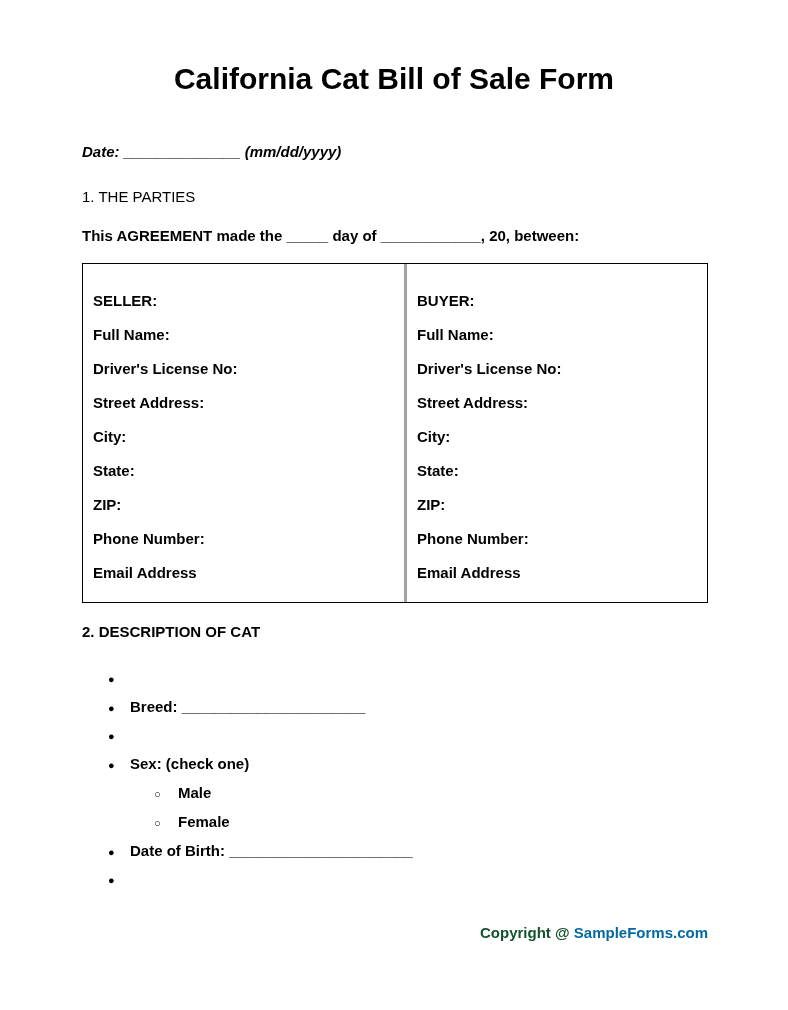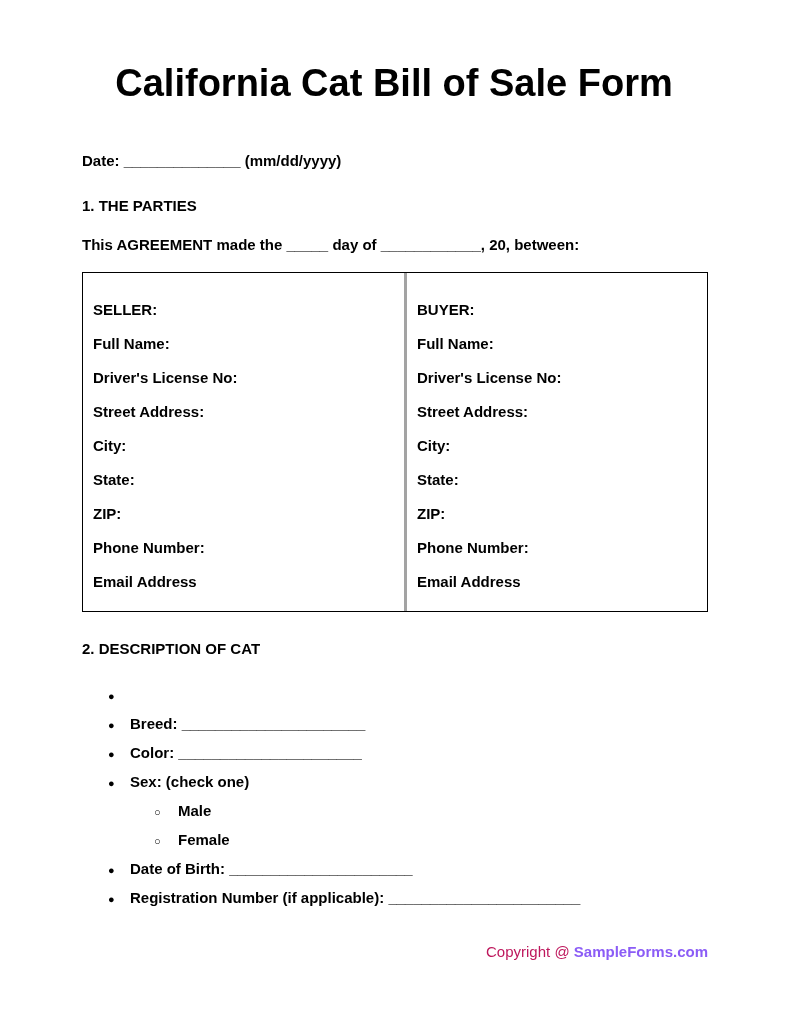--- a/index.html
+++ b/index.html
@@ -8,50 +8,50 @@
     width: 788px;
     height: 1010px;
     font-family: "Liberation Sans", sans-serif;
     color: #000000;
     overflow: hidden;
   }
   .page { padding: 0 82px; }
 
   .title {
     padding-top: 62px;
-    font-size: 38px;
+    font-size: 30px;
     line-height: 1.15;
     font-weight: 700;
     text-align: center;
     white-space: nowrap;
   }
 
   .line { font-size: 15px; font-weight: 700; line-height: 18px; }
 
-  .date-line { margin-top: 46px; }
-  .section-heading { margin-top: 27px; font-size: 15px; font-weight: 700; line-height: 18px; }
+  .date-line { margin-top: 46px; font-style: italic; }
+  .section-heading { margin-top: 27px; font-size: 15px; font-weight: 400; line-height: 18px; }
   .agreement-line { margin-top: 21px; }
 
   .parties-table {
     margin-top: 18px;
     width: 626px;
     display: flex;
     border: 1px solid #000000;
   }
   .col { padding: 20px 10px 12px 10px; }
   .col.seller { width: 322px; }
   .col.buyer  { width: 304px; border-left: 3px solid #a3a3a3; }
   .cell-row {
     font-size: 15px;
     font-weight: 700;
     line-height: 34px;
     white-space: nowrap;
   }
 
-  .section-heading-2 { margin-top: 28px; font-size: 15px; font-weight: 700; line-height: 18px; }
+  .section-heading-2 { margin-top: 20px; font-size: 15px; font-weight: 700; line-height: 18px; }
 
   .cat-list { margin-top: 24px; }
   .bullet-row {
     display: flex;
     align-items: baseline;
     line-height: 28px;
     font-size: 15px;
     font-weight: 700;
     padding-left: 26px;
     white-space: nowrap;
@@ -68,21 +68,21 @@
     font-size: 11px;
   }
 
   .footer {
     margin-top: 30px;
     width: 626px;
     text-align: right;
     font-size: 15px;
     line-height: 18px;
   }
-  .footer .copyright { color: #be185d; font-weight: 400; }
+  .footer .copyright { color: #14532d; font-weight: 700; }
   .footer .brand {
     font-weight: 700;
     text-decoration: none;
     cursor: pointer;
   }
 </style>
 </head>
 <body>
 
 <div class="page">
@@ -128,21 +128,20 @@
       <span class="bullet">●</span>
     </div>
 
     <div class="bullet-row">
       <span class="bullet">●</span>
       <span class="bullet-text"><span>Breed:</span> <span>______________________</span></span>
     </div>
 
     <div class="bullet-row">
       <span class="bullet">●</span>
-      <span class="bullet-text"><span>Color:</span> <span>______________________</span></span>
     </div>
 
     <div class="bullet-row">
       <span class="bullet">●</span>
       <span class="bullet-text"><span>Sex: (check one)</span></span>
     </div>
 
     <div class="bullet-row sub-row">
       <span class="circle">○</span>
       <span>Male</span>
@@ -153,23 +152,22 @@
       <span>Female</span>
     </div>
 
     <div class="bullet-row">
       <span class="bullet">●</span>
       <span class="bullet-text"><span>Date of Birth:</span> <span>______________________</span></span>
     </div>
 
     <div class="bullet-row">
       <span class="bullet">●</span>
-      <span class="bullet-text"><span>Registration Number (if applicable):</span> <span>_______________________</span></span>
     </div>
 
   </div>
 
   <div class="footer">
     <span class="copyright">Copyright @</span>
-    <a class="brand" style="color: #8b5cf6;">SampleForms.com</a>
+    <a class="brand" style="color: #0369a1;">SampleForms.com</a>
   </div>
 
 </div>
 
 </body></html>

